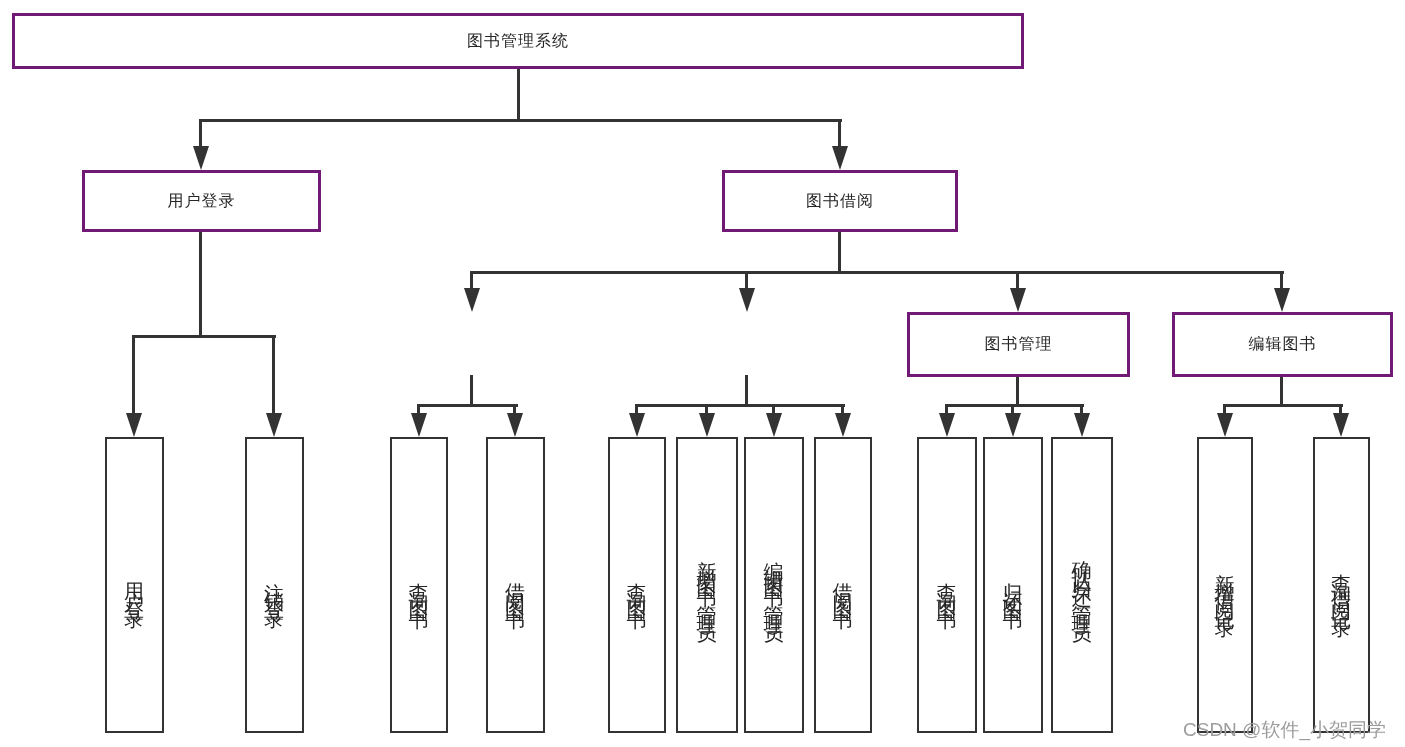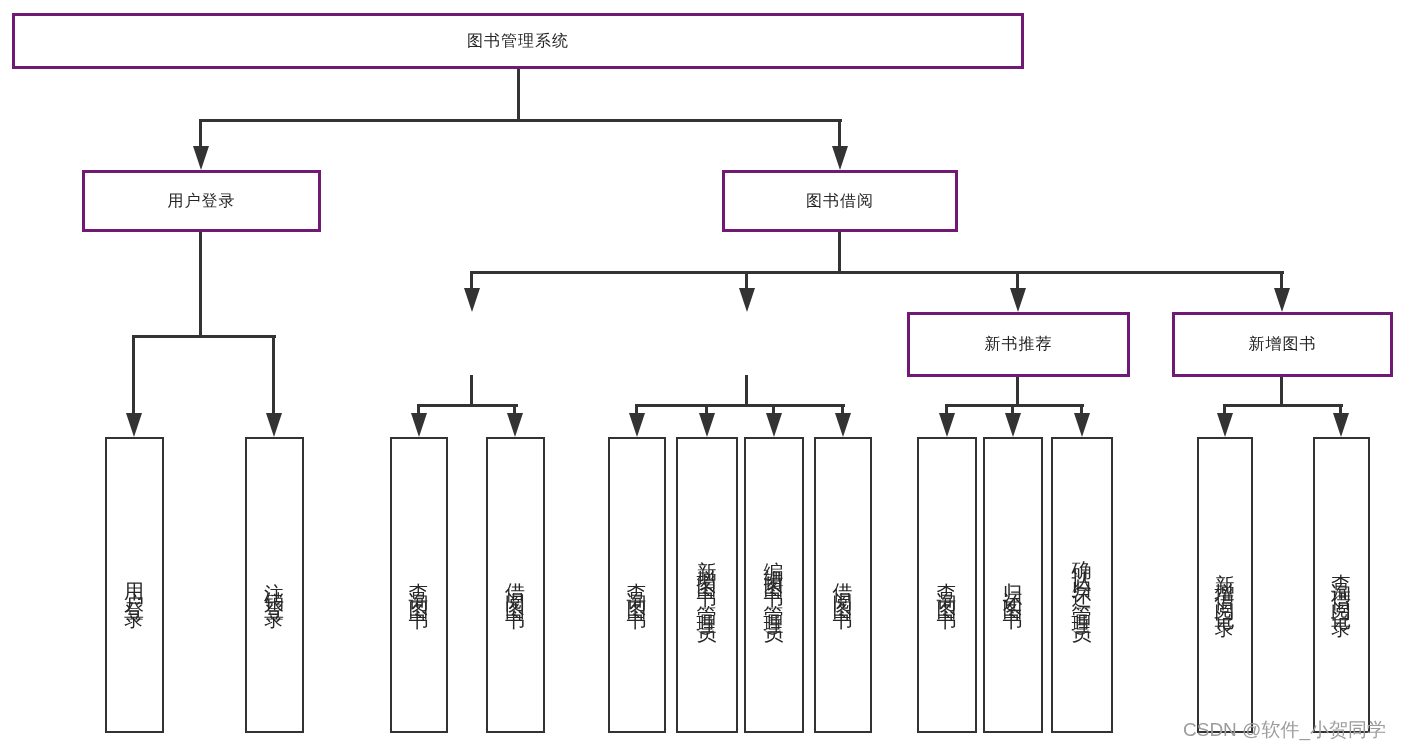--- a/index.html
+++ b/index.html
@@ -69,24 +69,24 @@
   <div class="vline" style="left:470px; top:271px; height:20px;"></div>
   <div class="vline" style="left:745px; top:271px; height:20px;"></div>
   <div class="vline" style="left:1016px; top:271px; height:20px;"></div>
   <div class="vline" style="left:1280px; top:271px; height:20px;"></div>
   <div class="arrow" style="left:464px; top:288px;"></div>
   <div class="arrow" style="left:739px; top:288px;"></div>
   <div class="arrow" style="left:1010px; top:288px;"></div>
   <div class="arrow" style="left:1274px; top:288px;"></div>
 
   <div class="box" style="left:907px; top:312px; width:223px; height:65px;">
-    <span>新书推荐</span>
+    <span>图书管理</span>
   </div>
   <div class="box" style="left:1172px; top:312px; width:221px; height:65px;">
-    <span>新增图书</span>
+    <span>编辑图书</span>
   </div>
 
   <div class="vline" style="left:470px; top:375px; height:32px;"></div>
   <div class="hline" style="left:417px; top:404px; width:101px;"></div>
   <div class="vline" style="left:417px; top:404px; height:14px;"></div>
   <div class="vline" style="left:513px; top:404px; height:14px;"></div>
   <div class="arrow" style="left:411px; top:413px;"></div>
   <div class="arrow" style="left:507px; top:413px;"></div>
 
   <div class="vline" style="left:745px; top:375px; height:32px;"></div>

